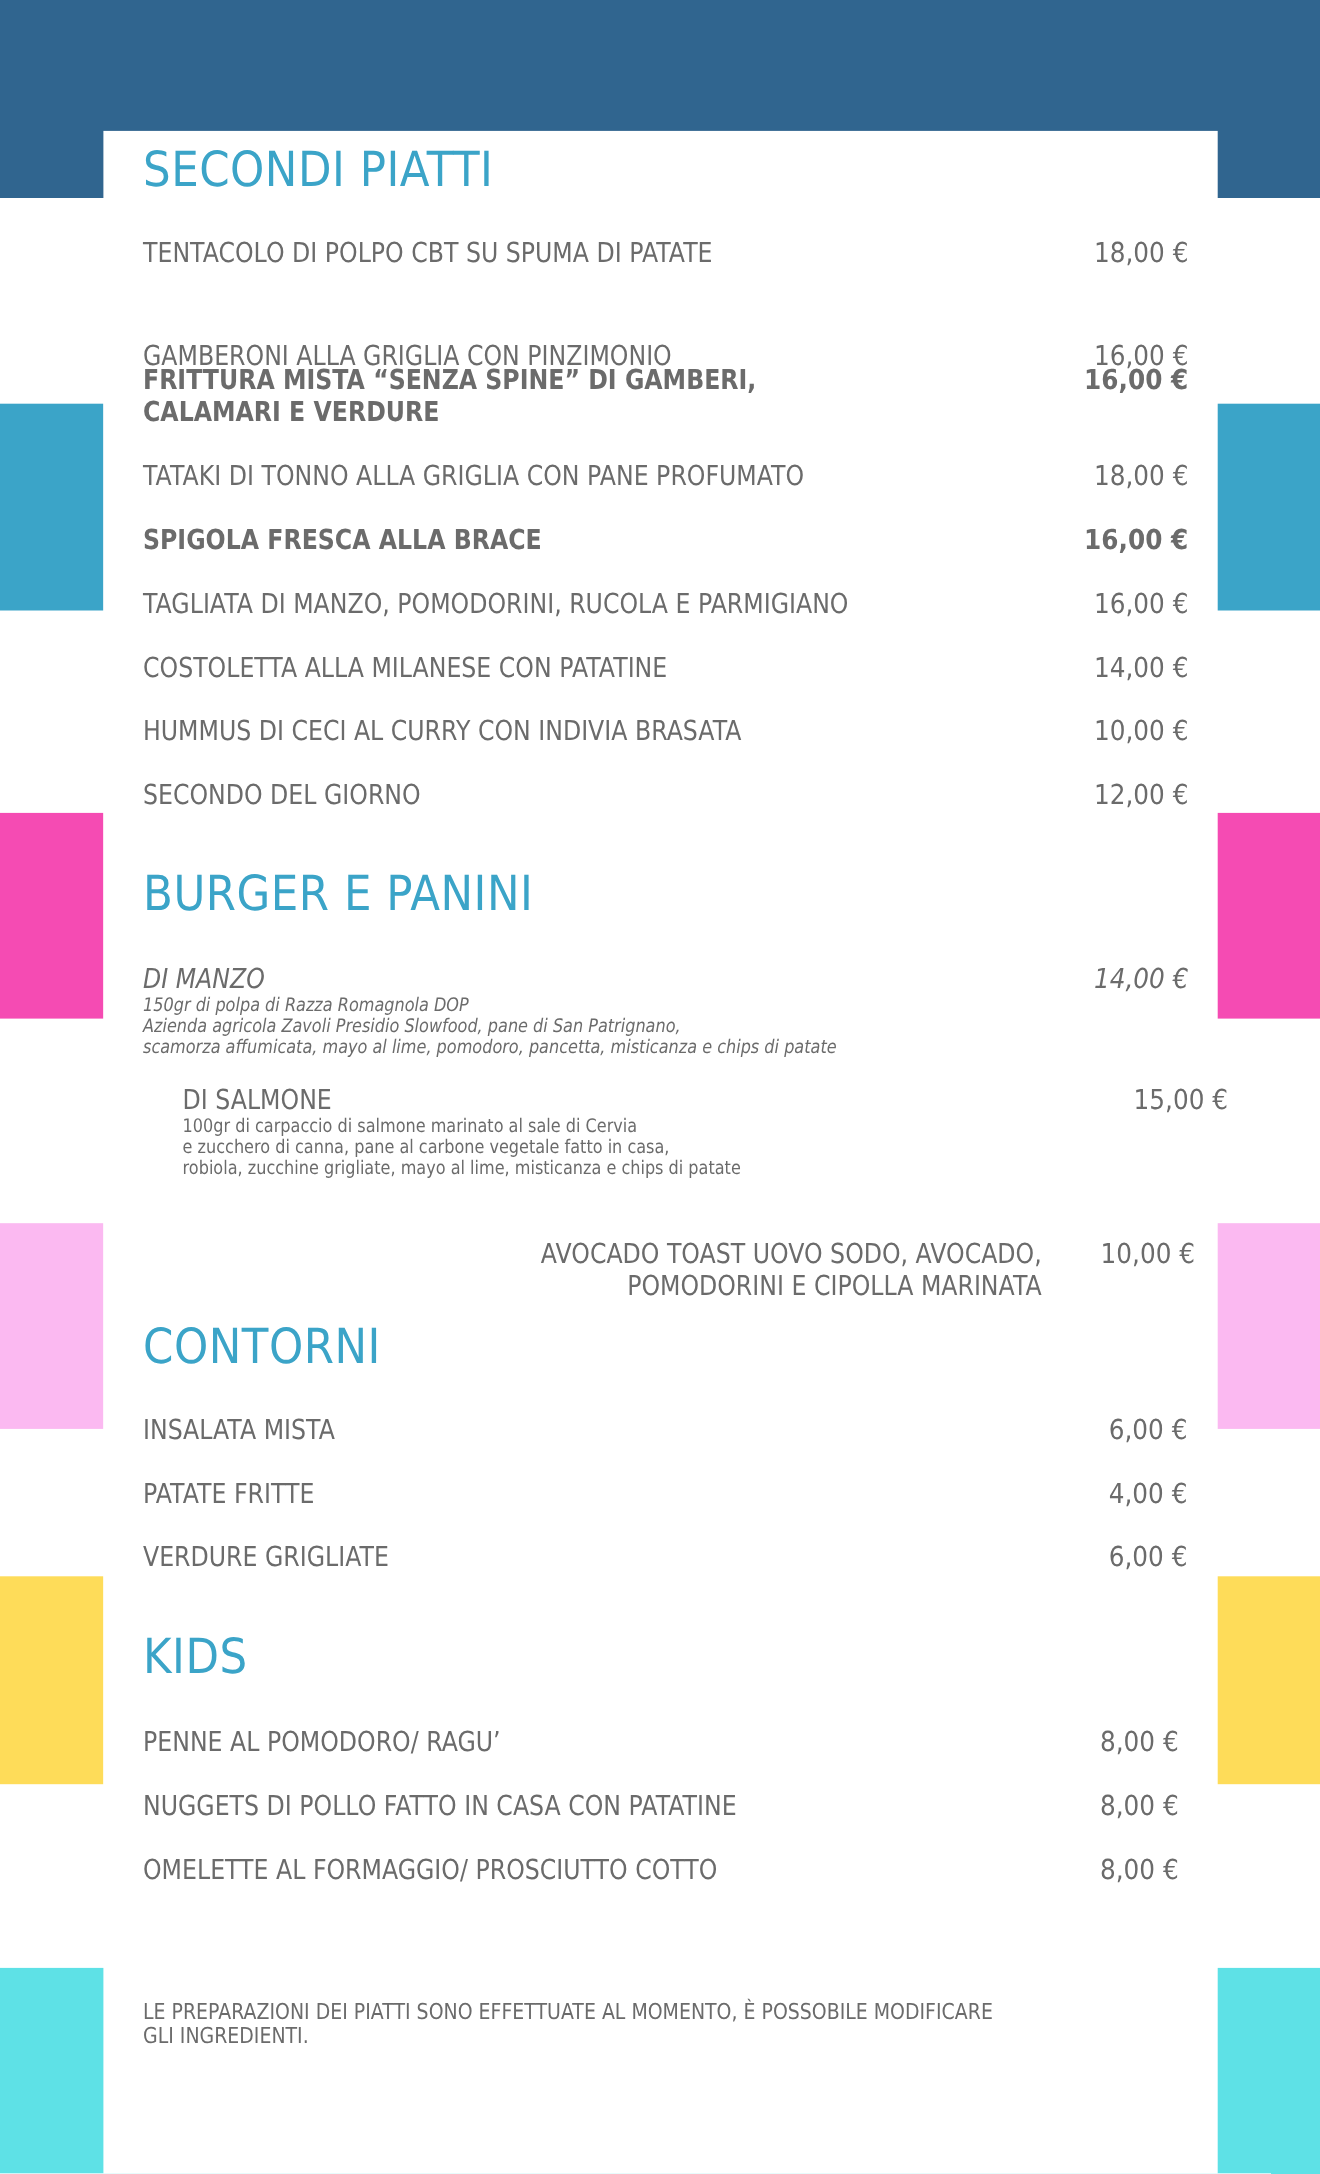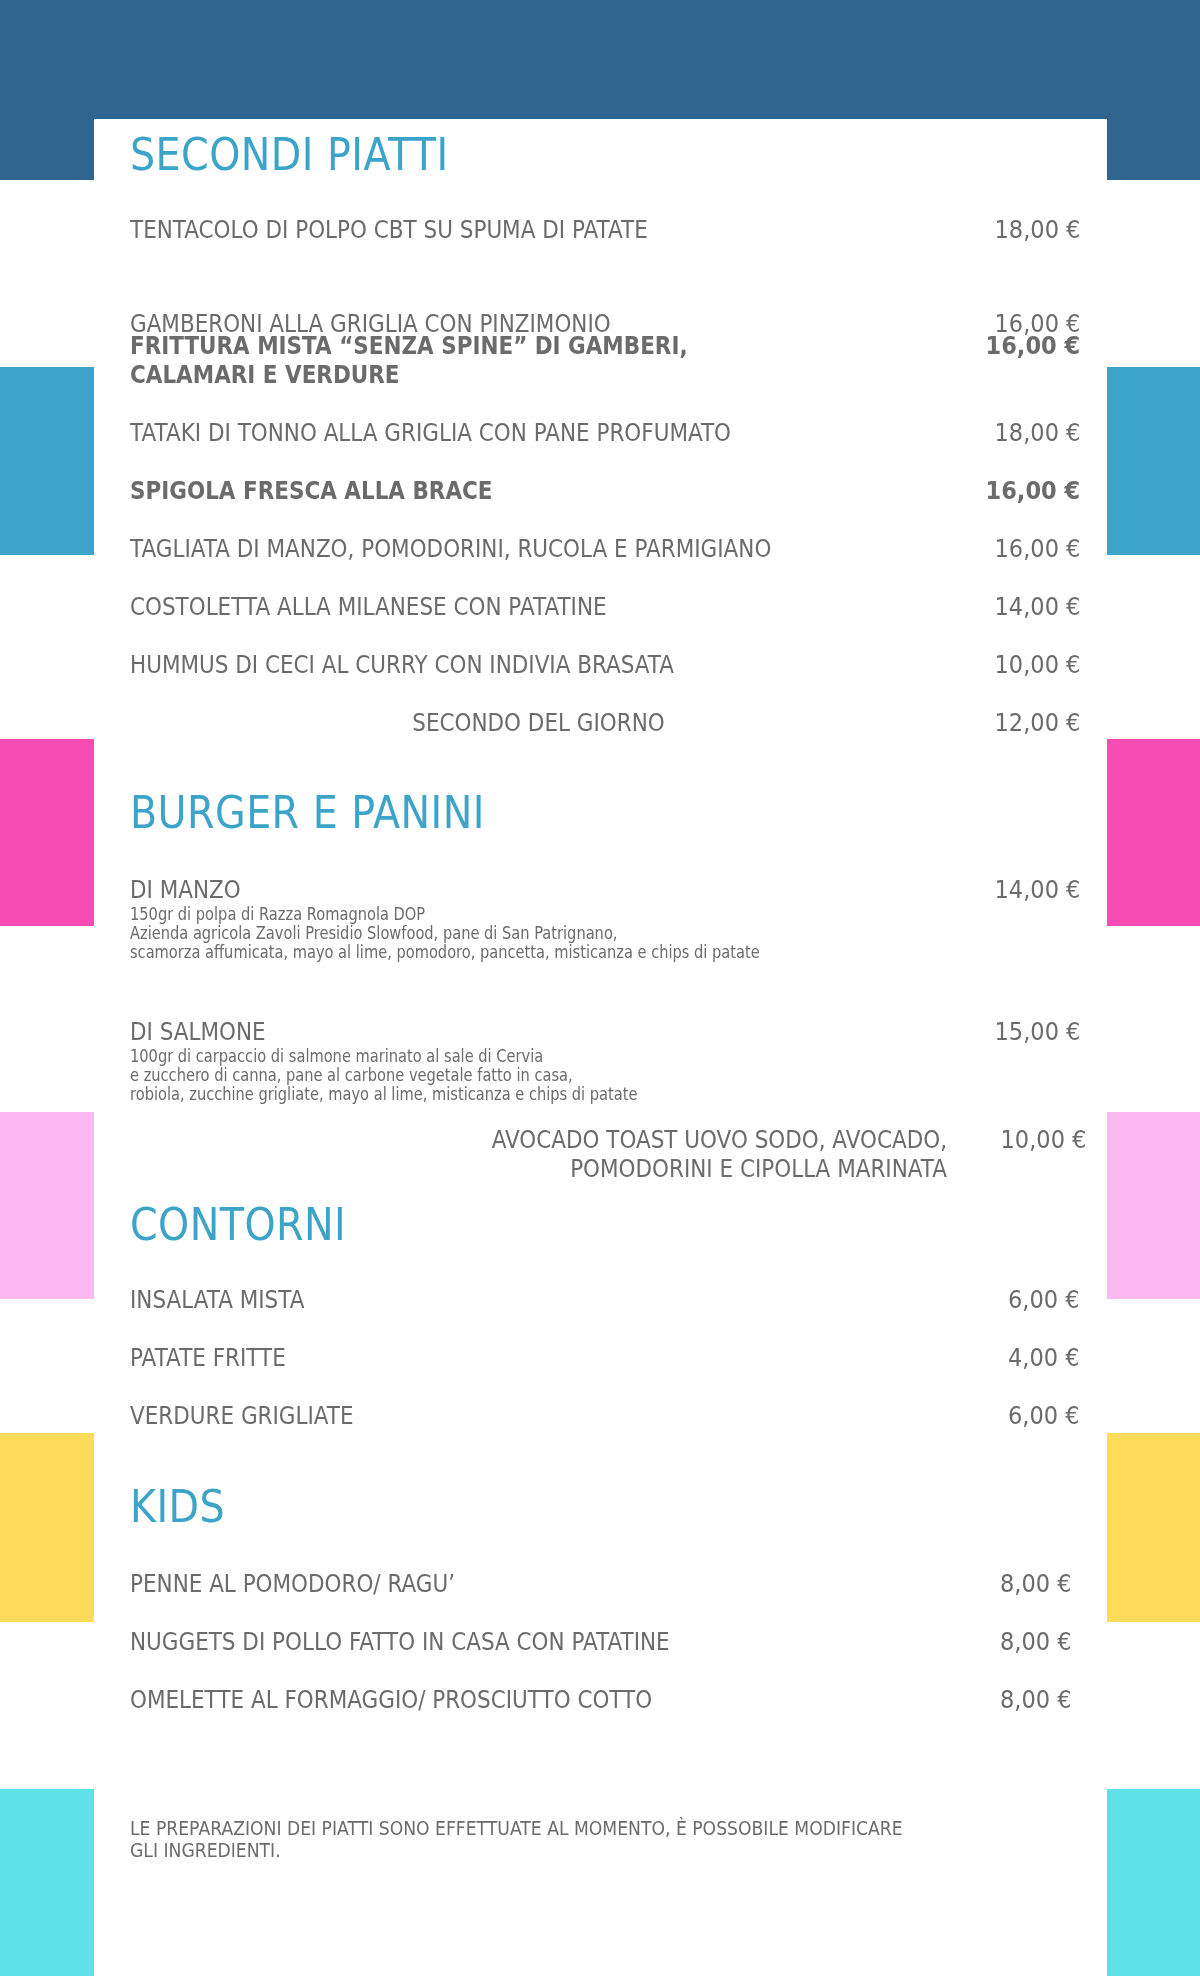--- a/index.html
+++ b/index.html
@@ -93,35 +93,35 @@
     <div class="item-price">16,00 €</div>
   </div>
   <div class="item" style="top:473px;">
     <div class="item-name">COSTOLETTA ALLA MILANESE CON PATATINE</div>
     <div class="item-price">14,00 €</div>
   </div>
   <div class="item" style="top:531px;">
     <div class="item-name">HUMMUS DI CECI AL CURRY CON INDIVIA BRASATA</div>
     <div class="item-price">10,00 €</div>
   </div>
-  <div class="item" style="top:589px;text-align:center;">
+  <div class="item" style="top:589px;">
     <div class="item-name">SECONDO DEL GIORNO</div>
     <div class="item-price">12,00 €</div>
   </div>
 
   <h2 class="section-title" style="top:668px;">BURGER E PANINI</h2>
 
-  <div class="item" style="top:756px;">
+  <div class="item" style="top:756px;font-style:italic;">
     <div class="item-name">DI MANZO</div>
     <div class="item-desc">150gr di polpa di Razza Romagnola DOP</div>
     <div class="item-desc">Azienda agricola Zavoli Presidio Slowfood, pane di San Patrignano,</div>
     <div class="item-desc">scamorza affumicata, mayo al lime, pomodoro, pancetta, misticanza e chips di patate</div>
     <div class="item-price">14,00 €</div>
   </div>
-  <div class="item" style="top:898px;">
+  <div class="item" style="top:866px;margin-left:36px;">
     <div class="item-name">DI SALMONE</div>
     <div class="item-desc">100gr di carpaccio di salmone marinato al sale di Cervia</div>
     <div class="item-desc">e zucchero di canna, pane al carbone vegetale fatto in casa,</div>
     <div class="item-desc">robiola, zucchine grigliate, mayo al lime, misticanza e chips di patate</div>
     <div class="item-price">15,00 €</div>
   </div>
   <div class="item" style="top:1006px;text-align:right;">
     <div class="item-name">AVOCADO TOAST UOVO SODO, AVOCADO,</div>
     <div class="item-name" style="margin-top:-1px;">POMODORINI E CIPOLLA MARINATA</div>
     <div class="item-price" style="right:-6px;">10,00 €</div>

